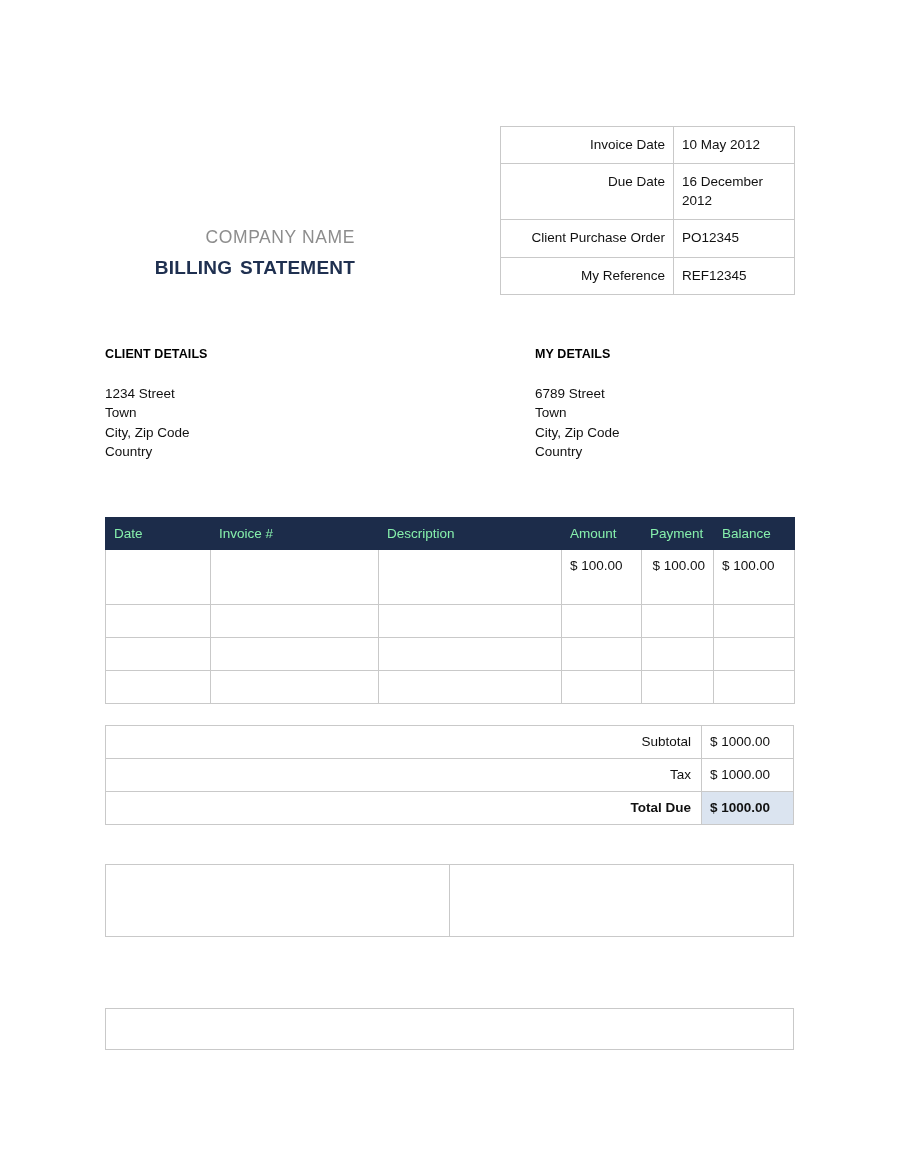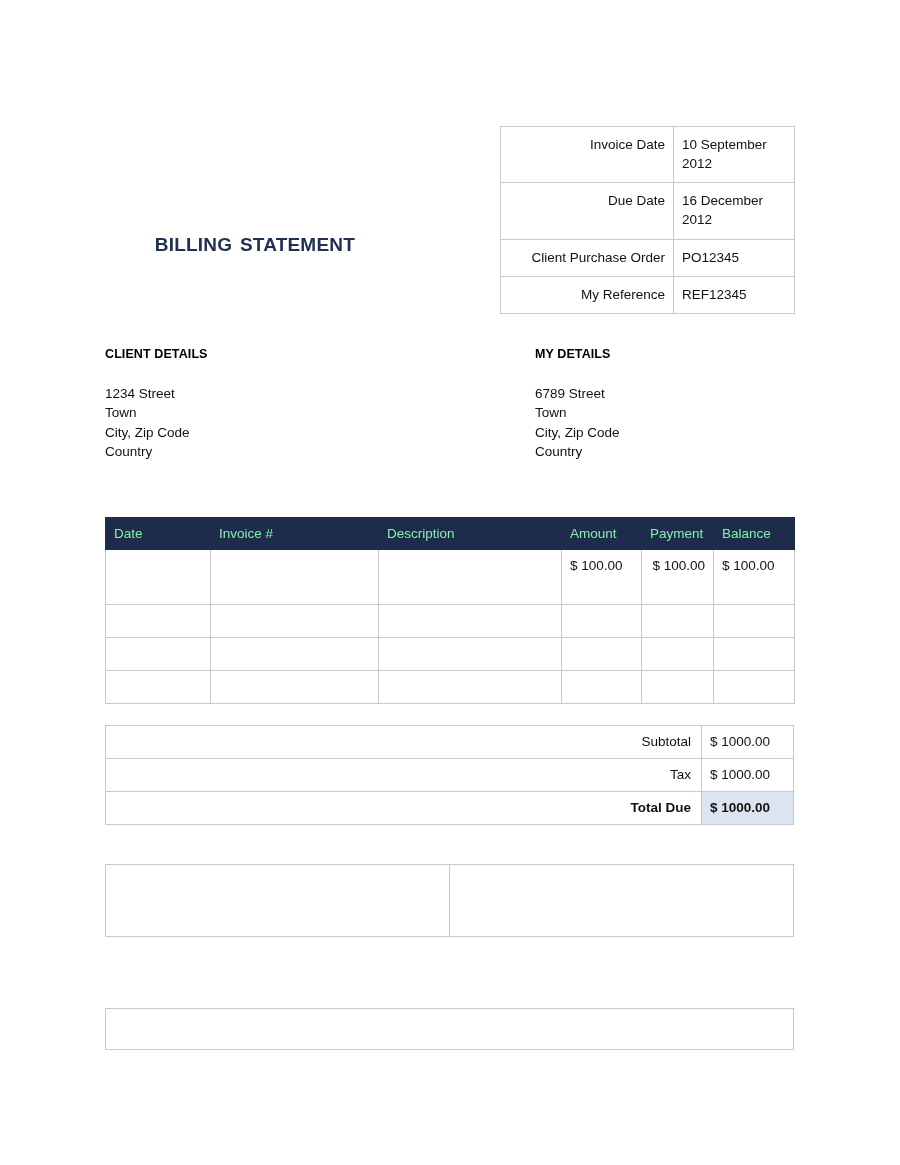--- a/index.html
+++ b/index.html
@@ -204,38 +204,39 @@
 </style>
 </head>
 <body>
 
 <div class="page">
 
   <table class="info-table">
     <tbody>
       <tr>
         <td class="info-label">Invoice Date</td>
-        <td class="info-value">10 September 2012</td>
+        <td class="info-value">10 May 2012</td>
       </tr>
       <tr>
         <td class="info-label">Due Date</td>
         <td class="info-value">16 December 2012</td>
       </tr>
       <tr>
         <td class="info-label">Client Purchase Order</td>
         <td class="info-value">PO12345</td>
       </tr>
       <tr>
         <td class="info-label">My Reference</td>
         <td class="info-value">REF12345</td>
       </tr>
     </tbody>
   </table>
 
   <div class="brand">
+    <div class="company-name">COMPANY NAME</div>
     <div class="doc-title">Billing Statement</div>
   </div>
 
   <div class="details">
     <div class="details-col left">
       <div class="details-heading">CLIENT DETAILS</div>
       <div class="details-line">1234 Street</div>
       <div class="details-line">Town</div>
       <div class="details-line">City, Zip Code</div>
       <div class="details-line">Country</div>

